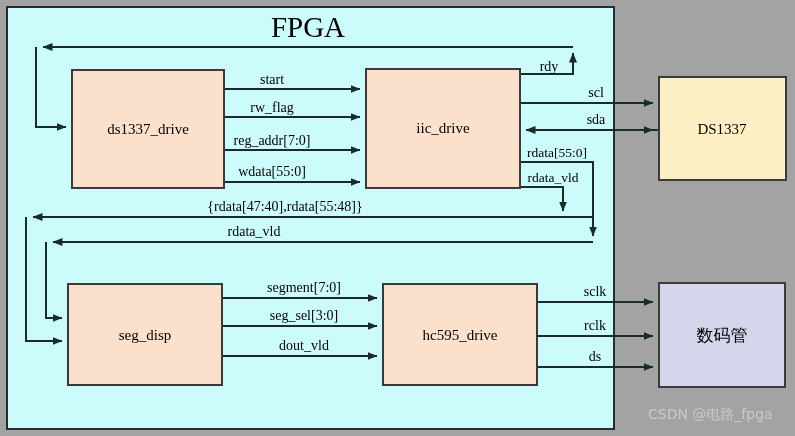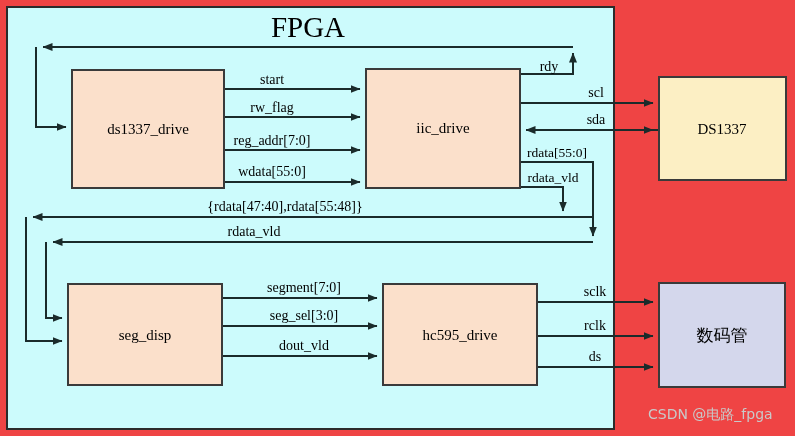--- a/index.html
+++ b/index.html
@@ -7,21 +7,21 @@
     padding: 0;
     background: #ffffff;
   }
   body {
     font-family: "Liberation Serif", "DejaVu Serif", serif;
   }
   #canvas {
     position: relative;
     width: 795px;
     height: 436px;
-    background: #ef4444;
+    background: #a3a3a3;
     overflow: hidden;
   }
   #diagram-svg {
     position: absolute;
     left: 0;
     top: 0;
     width: 795px;
     height: 436px;
   }
   .blk-label {

